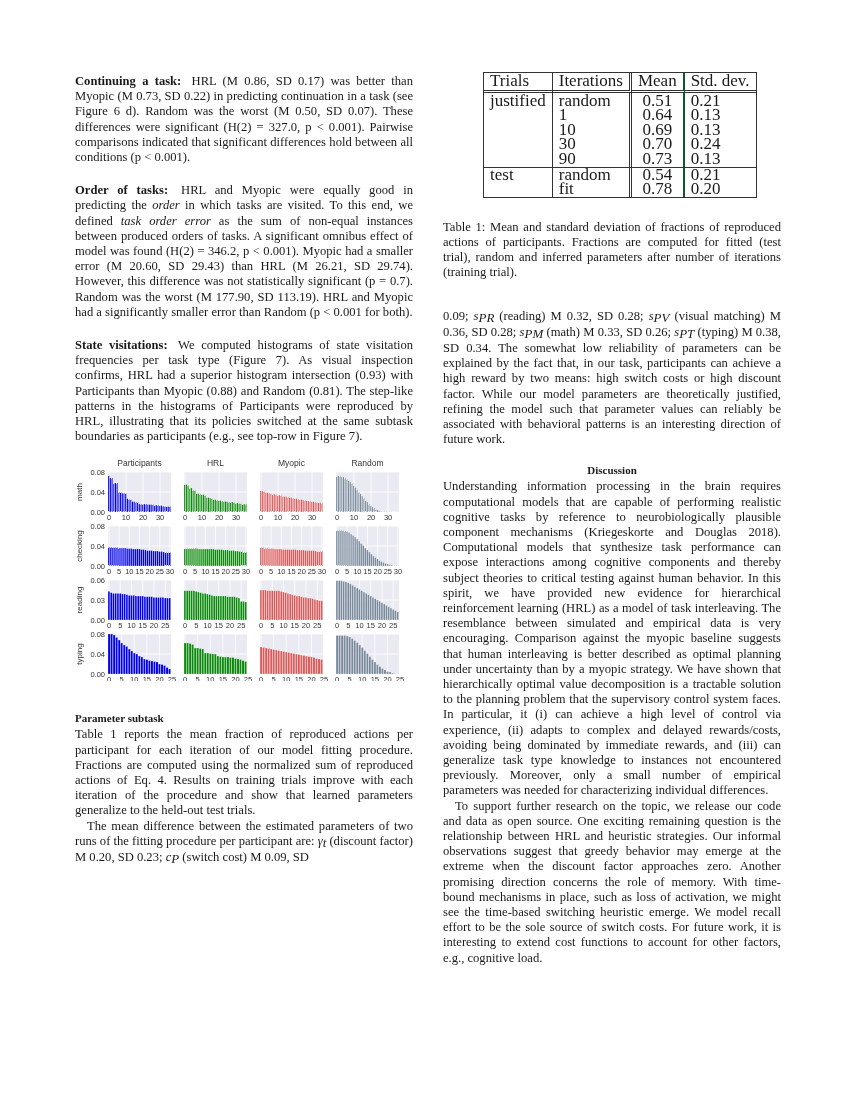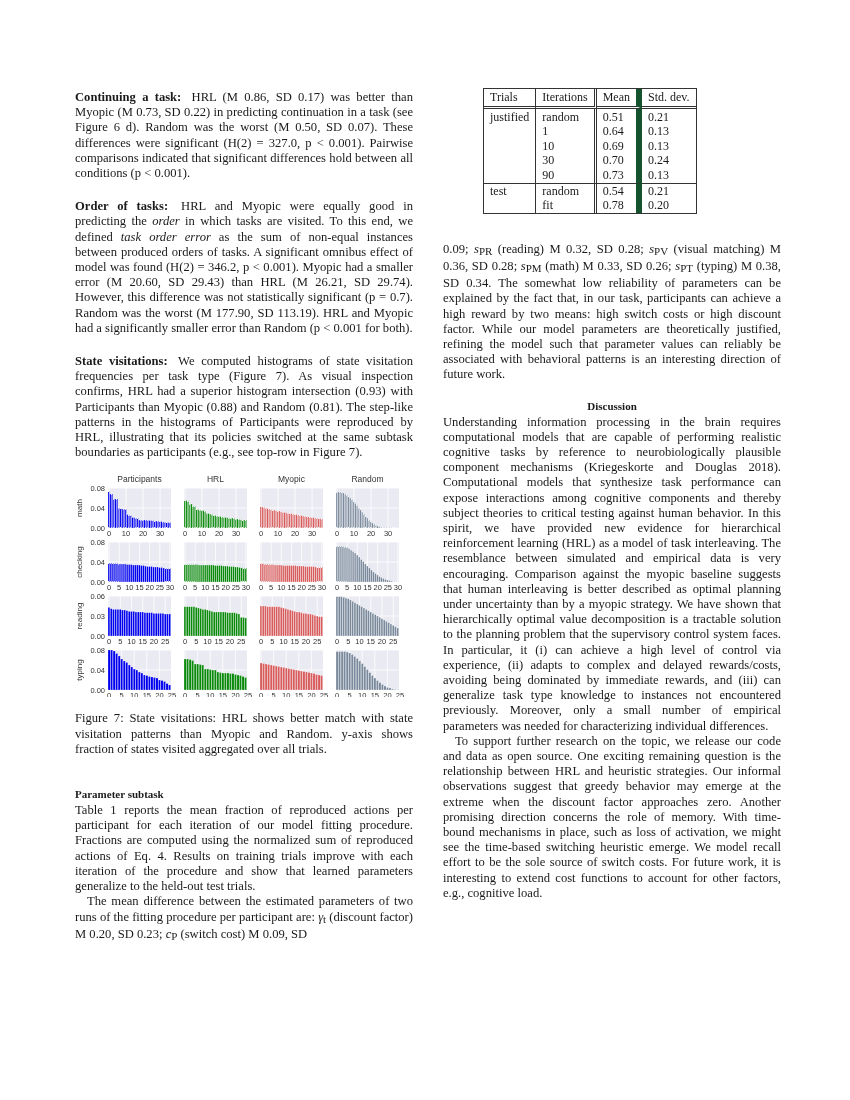--- a/index.html
+++ b/index.html
@@ -1,44 +1,44 @@
 <!DOCTYPE html>
 <html><head>
 <meta charset="utf-8">
 <style>
   html, body { margin: 0; padding: 0; background: #ffffff; }
   body { width: 850px; height: 1100px; position: relative; overflow: hidden;
          font-family: "Liberation Serif", "DejaVu Serif", serif; color: #1a1a1a; }
-  .col { position: absolute; top: 74px; width: 338px; font-size: 12.6px; line-height: 15.2px; margin-top: 16px; }
+  .col { position: absolute; top: 74px; width: 338px; font-size: 12.6px; line-height: 15.2px; }
   .col-left { left: 75px; }
   .col-right { left: 443px; }
   p { margin: 0; text-align: justify; hyphens: manual; }
   .para-gap { margin-top: 16px; }
   .indent { text-indent: 12px; }
   b.runin { font-weight: bold; margin-right: 4px; }
   i { font-style: italic; }
   h2.section { font-size: 11px; font-weight: bold; margin: 0; line-height: 18px; }
   h2.center { text-align: center; }
   .math { font-style: italic; }
-  sub { font-size: 11px; vertical-align: -2px; }
+  sub { font-size: 13px; font-style: italic; vertical-align: -2px; }
 
   
   .figure { position: relative; width: 338px; height: 225px; margin-top: 12px; }
   .figure svg { position: absolute; left: 0; top: 0; }
   .caption { margin-top: 8px; }
 
   
   table.t1 { border-collapse: separate; border-spacing: 0; margin: 0 0 0 40px;
-             font-size: 12px; line-height: 14.6px; }
+             font-size: 17px; line-height: 14.6px; }
   table.t1 td, table.t1 th { padding: 0 6px; font-weight: normal; text-align: left; }
   table.t1 { border: 1px solid #333; }
   table.t1 th { border-bottom: 3px double #333; padding-top: 1px; padding-bottom: 1px; }
   table.t1 .c1 { border-right: 1px solid #333; }
   table.t1 .c2 { border-right: 3px double #333; }
-  table.t1 .c3 { border-right: 6px solid #14532d; }
+  table.t1 .c3 { border-right: 2px solid #14532d; text-align: center; }
   table.t1 tr.grp-end td { border-bottom: 1px solid #333; }
   table.t1 tr.first td { padding-top: 1px; }
 </style>
 </head>
 <body>
 
 <div class="col col-left">
 
   <p>
     <b class="runin">Continuing a task:</b>
@@ -837,21 +837,20 @@
           <text x="262" y="226" text-anchor="middle" font-size="7.5" font-family="&quot;Liberation Sans&quot;, &quot;DejaVu Sans&quot;, sans-serif" fill="#333">0</text>
           <text x="274.6" y="226" text-anchor="middle" font-size="7.5" font-family="&quot;Liberation Sans&quot;, &quot;DejaVu Sans&quot;, sans-serif" fill="#333">5</text>
           <text x="287.2" y="226" text-anchor="middle" font-size="7.5" font-family="&quot;Liberation Sans&quot;, &quot;DejaVu Sans&quot;, sans-serif" fill="#333">10</text>
           <text x="299.8" y="226" text-anchor="middle" font-size="7.5" font-family="&quot;Liberation Sans&quot;, &quot;DejaVu Sans&quot;, sans-serif" fill="#333">15</text>
           <text x="312.4" y="226" text-anchor="middle" font-size="7.5" font-family="&quot;Liberation Sans&quot;, &quot;DejaVu Sans&quot;, sans-serif" fill="#333">20</text>
           <text x="325" y="226" text-anchor="middle" font-size="7.5" font-family="&quot;Liberation Sans&quot;, &quot;DejaVu Sans&quot;, sans-serif" fill="#333">25</text>
         </g>
       </svg>
   </div>
 
-  <p class="caption" style="margin-top:14px">Figure 7: State visitations: HRL shows better match with state visitation patterns than Myopic and Random. y-axis shows fraction of states visited aggregated over all trials.</p>
 
   <h2 class="section" style="margin-top:28px">Parameter subtask</h2>
   <p>Table 1 reports the mean fraction of reproduced actions per participant for each iteration of our model fitting procedure. Fractions are computed using the normalized sum of reproduced actions of Eq. 4. Results on training trials improve with each iteration of the procedure and show that learned parameters generalize to the held-out test trials.</p>
   <p class="indent"><span>The mean difference between the estimated parameters of two runs of the fitting procedure per participant are: </span><span class="math">γ</span><sub>t</sub><span> (discount factor) M 0.20, SD 0.23; </span><span class="math">c</span><sub>P</sub><span> (switch cost) M 0.09, SD</span></p>
 </div>
 
 <div class="col col-right" style="top:72px">
 
   <table class="t1">
     <thead>
@@ -901,19 +900,20 @@
       </tr>
       <tr>
         <td class="c1"></td>
         <td class="c2">fit</td>
         <td class="c3">0.78</td>
         <td>0.20</td>
       </tr>
     </tbody>
   </table>
 
+  <p style="margin-top:22px">Table 1: Mean and standard deviation of fractions of reproduced actions of participants. Fractions are computed for fitted (test trial), random and inferred parameters after number of iterations (training trial).</p>
 
   <p style="margin-top:28px"><span>0.09; </span><span class="math">s</span><sub>PR</sub><span> (reading) M 0.32, SD 0.28; </span><span class="math">s</span><sub>PV</sub><span> (visual matching) M 0.36, SD 0.28; </span><span class="math">s</span><sub>PM</sub><span> (math) M 0.33, SD 0.26; </span><span class="math">s</span><sub>PT</sub><span> (typing) M 0.38, SD 0.34. The somewhat low reliability of parameters can be explained by the fact that, in our task, participants can achieve a high reward by two means: high switch costs or high discount factor. While our model parameters are theoretically justified, refining the model such that parameter values can reliably be associated with behavioral patterns is an interesting direction of future work.</span></p>
 
   <h2 class="section center" style="margin-top:14px">Discussion</h2>
   <p>Understanding information processing in the brain requires computational models that are capable of performing realistic cognitive tasks by reference to neurobiologically plausible component mechanisms (Kriegeskorte and Douglas 2018). Computational models that synthesize task performance can expose interactions among cognitive components and thereby subject theories to critical testing against human behavior. In this spirit, we have provided new evidence for hierarchical reinforcement learning (HRL) as a model of task interleaving. The resemblance between simulated and empirical data is very encouraging. Comparison against the myopic baseline suggests that human interleaving is better described as optimal planning under uncertainty than by a myopic strategy. We have shown that hierarchically optimal value decomposition is a tractable solution to the planning problem that the supervisory control system faces. In particular, it (i) can achieve a high level of control via experience, (ii) adapts to complex and delayed rewards/costs, avoiding being dominated by immediate rewards, and (iii) can generalize task type knowledge to instances not encountered previously. Moreover, only a small number of empirical parameters was needed for characterizing individual differences.</p>
   <p class="indent">To support further research on the topic, we release our code and data as open source. One exciting remaining question is the relationship between HRL and heuristic strategies. Our informal observations suggest that greedy behavior may emerge at the extreme when the discount factor approaches zero. Another promising direction concerns the role of memory. With time-bound mechanisms in place, such as loss of activation, we might see the time-based switching heuristic emerge. We model recall effort to be the sole source of switch costs. For future work, it is interesting to extend cost functions to account for other factors, e.g., cognitive load.</p>
 </div>
 
 </body></html>

